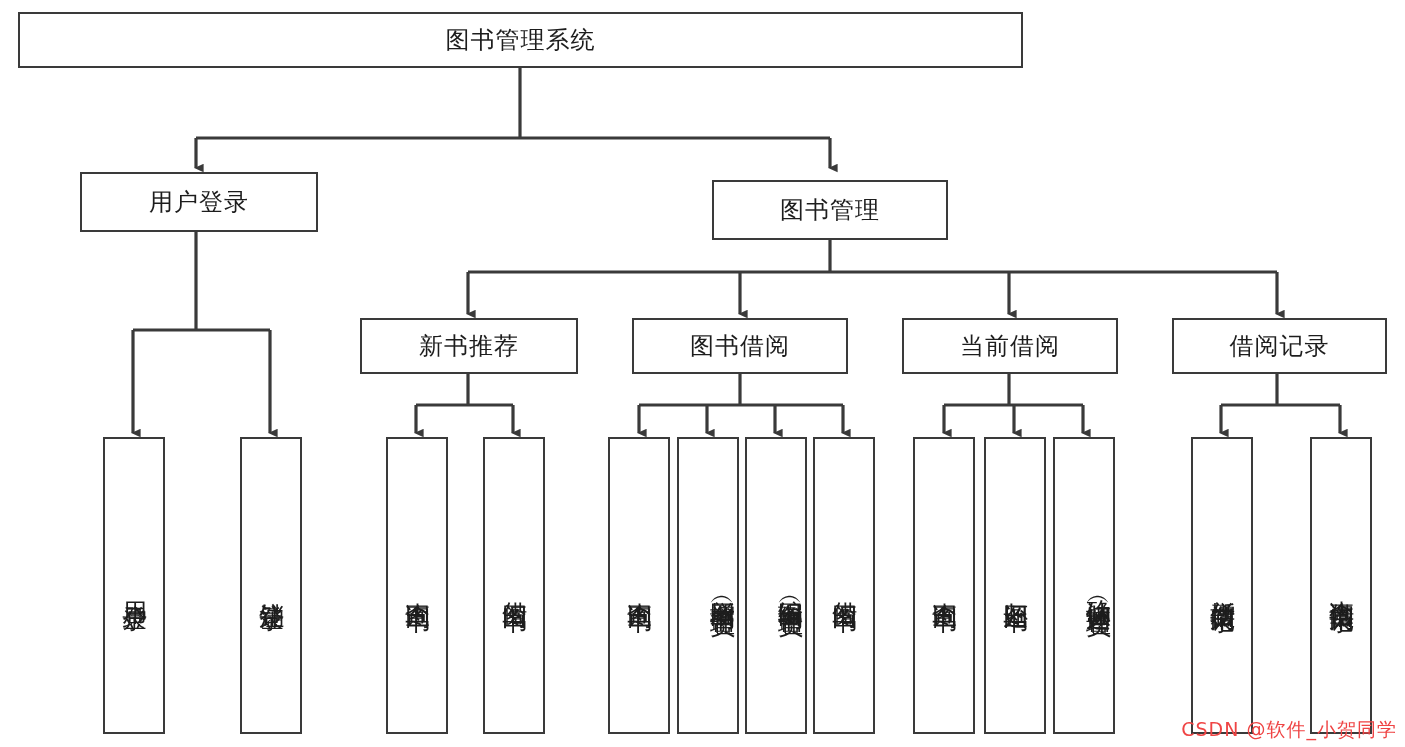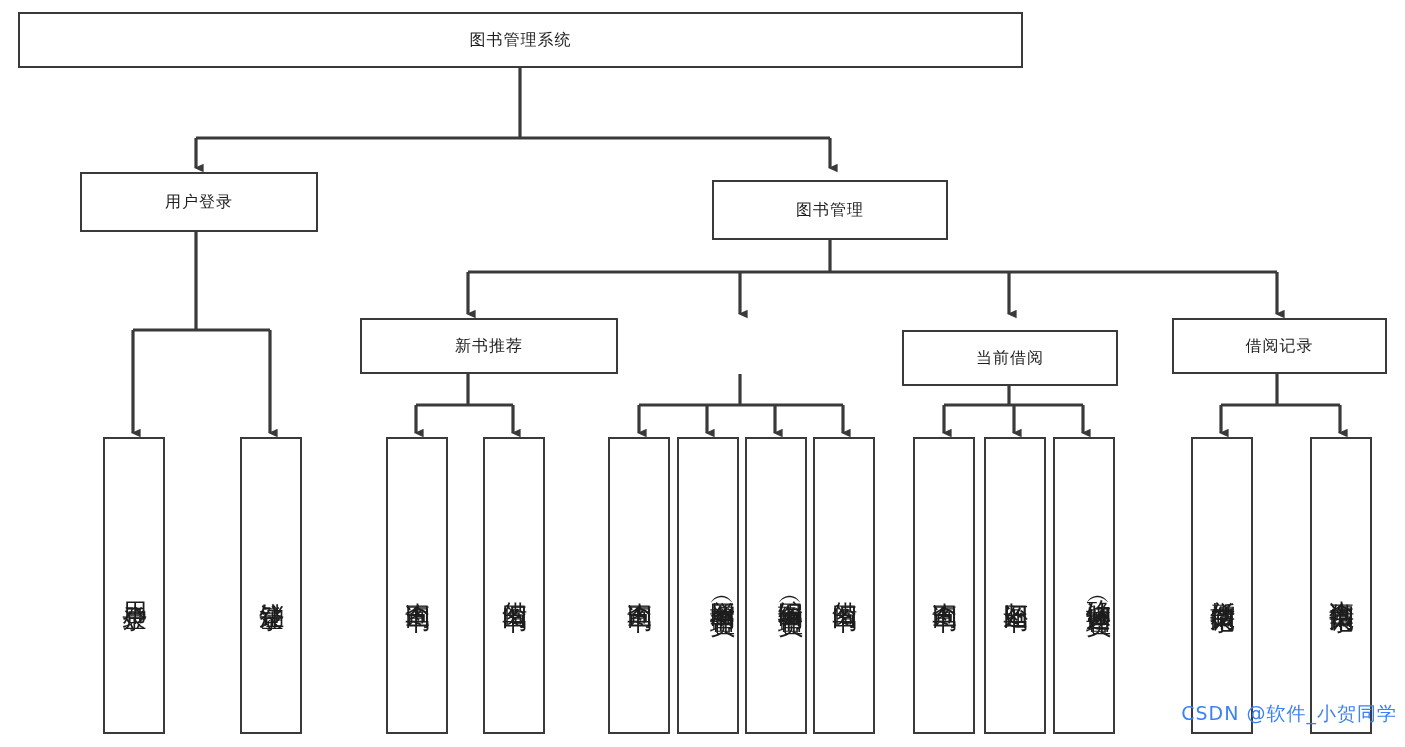--- a/index.html
+++ b/index.html
@@ -31,21 +31,21 @@
     position: absolute;
     box-sizing: border-box;
     border: 2px solid #3a3a3a;
     background: #ffffff;
     display: flex;
     align-items: center;
     justify-content: center;
     color: #1d1d1d;
   }
   .node-h {
-    font-size: 16px;
+    font-size: 24px;
     line-height: 1.1;
     letter-spacing: 1px;
   }
   .node-v {
     writing-mode: vertical-rl;
     text-orientation: upright;
     font-size: 25px;
     line-height: 1.22;
     letter-spacing: 2px;
     align-items: flex-start;
@@ -53,23 +53,23 @@
     padding-top: 6px;
     white-space: nowrap;
   }
   .node-v.centered {
     align-items: center;
     padding-top: 0;
   }
   .watermark {
     position: absolute;
     right: 8px;
-    bottom: 20px;
+    bottom: 4px;
     font-size: 19px;
-    color: #3b82f6;
+    color: #ef4444;
     letter-spacing: 1px;
     white-space: nowrap;
   }
 </style>
 </head>
 <body>
 
 <div id="diagram-root">
 
   <svg id="edge-layer" viewBox="0 0 1405 747" xmlns="http://www.w3.org/2000/svg">
@@ -120,22 +120,23 @@
       <path d="M1221,405 L1221,433" marker-end="url(#arrowhead)"></path>
       <path d="M1340,405 L1340,433" marker-end="url(#arrowhead)"></path>
     </g>
   </svg>
 
   <div class="node node-h" style="left:18px; top:12px; width:1005px; height:56px;">图书管理系统</div>
 
   <div class="node node-h" style="left:80px; top:172px; width:238px; height:60px;">用户登录</div>
   <div class="node node-h" style="left:712px; top:180px; width:236px; height:60px;">图书管理</div>
 
-  <div class="node node-h" style="left:360px; top:318px; width:258px; height:56px;">新书推荐</div>
-  <div class="node node-h" style="left:902px; top:318px; width:216px; height:56px;margin-top:12px;">当前借阅</div>
+  <div class="node node-h" style="left:360px; top:318px; width:218px; height:56px;">新书推荐</div>
+  <div class="node node-h" style="left:632px; top:318px; width:216px; height:56px;">图书借阅</div>
+  <div class="node node-h" style="left:902px; top:318px; width:216px; height:56px;">当前借阅</div>
   <div class="node node-h" style="left:1172px; top:318px; width:215px; height:56px;">借阅记录</div>
 
   <div class="node node-v centered" style="left:103px; top:437px; width:62px; height:297px;">用户登录</div>
   <div class="node node-v centered" style="left:240px; top:437px; width:62px; height:297px;">注销登录</div>
 
   <div class="node node-v centered" style="left:386px; top:437px; width:62px; height:297px;">查询图书</div>
   <div class="node node-v centered" style="left:483px; top:437px; width:62px; height:297px;">借阅图书</div>
 
   <div class="node node-v centered" style="left:608px; top:437px; width:62px; height:297px;">查询图书</div>
   <div class="node node-v" style="left:677px; top:437px; width:62px; height:297px;">新增图书（管理员）</div>

